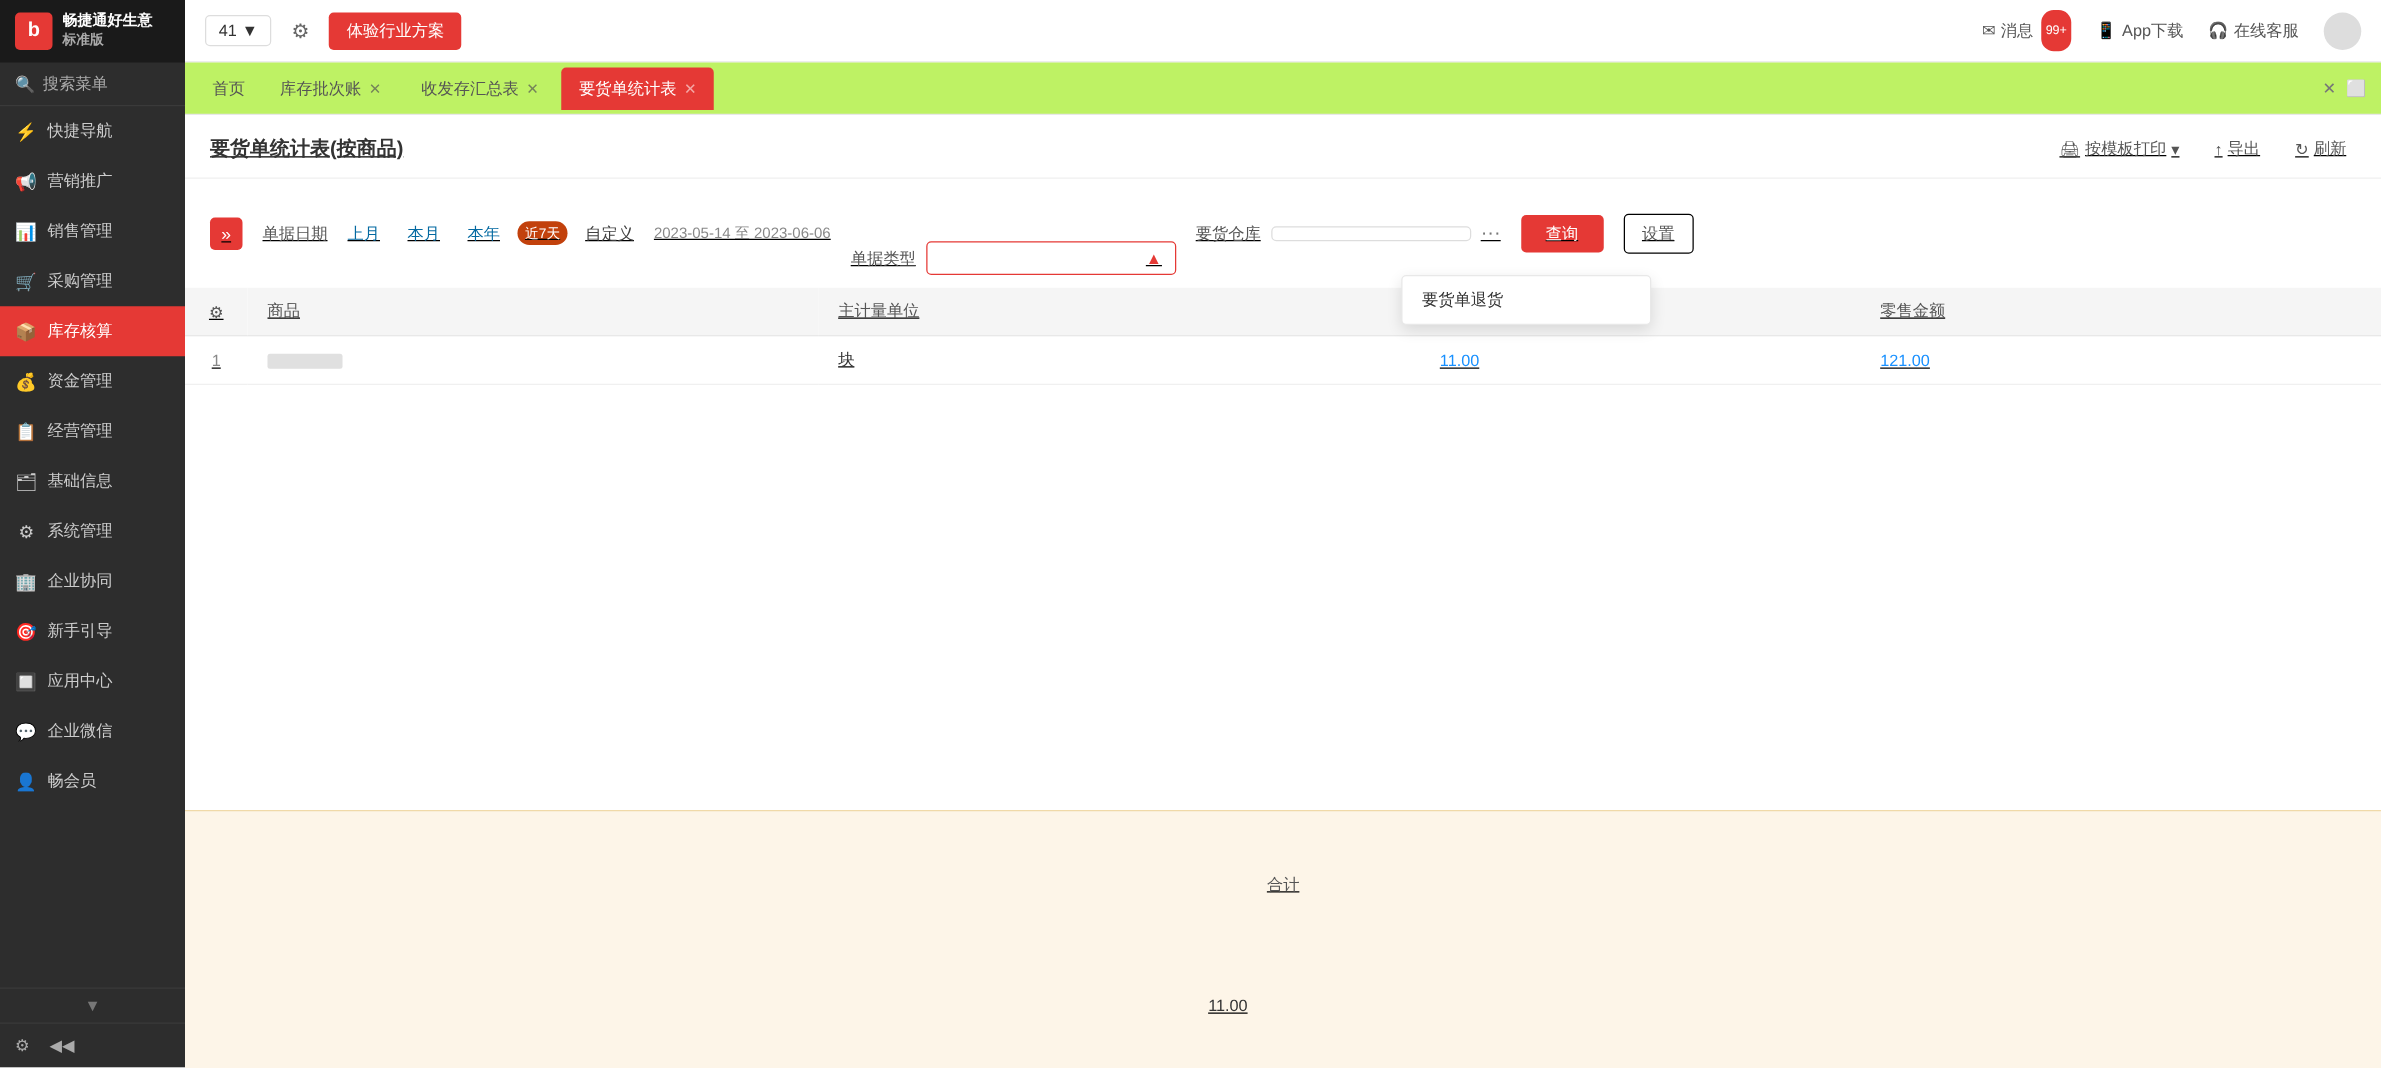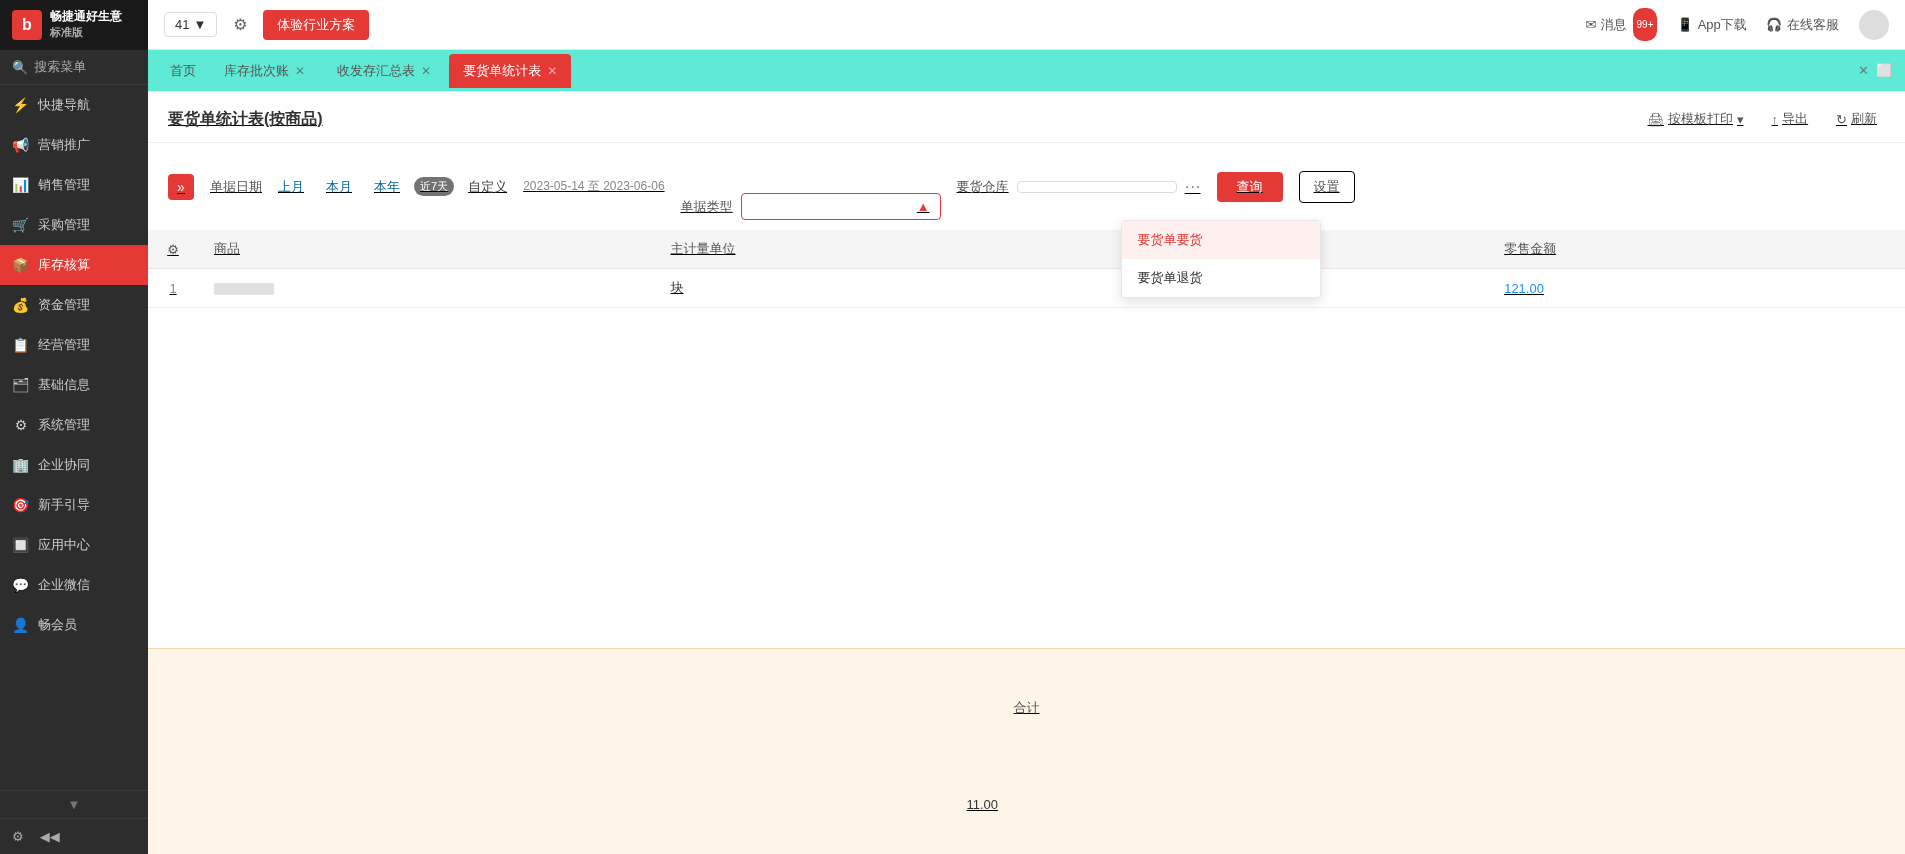--- a/index.html
+++ b/index.html
@@ -151,21 +151,21 @@
     }
     .user-avatar {
       width: 30px;
       height: 30px;
       background: #ddd;
       border-radius: 50%;
     }
 
     
     .tabbar {
-      background: #5eead4;
+      background: #bef264;
       height: 42px;
       display: flex;
       align-items: center;
       padding: 0 12px;
       border-bottom: 1px solid #e8e8e8;
       flex-shrink: 0;
       gap: 4px;
     }
     .tab {
       display: flex;
@@ -247,21 +247,21 @@
       gap: 6px;
     }
     .date-tab {
       padding: 3px 8px;
       cursor: pointer;
       color: #0369a1;
       font-size: 13px;
       border-radius: 3px;
     }
     .date-tab.hot {
-      background: #737373;
+      background: #c2410c;
       color: white;
       border-radius: 10px;
       font-size: 11px;
       padding: 2px 6px;
     }
     .date-tab.custom { color: #404040; }
     .date-range {
       font-size: 12px;
       color: #888;
     }
@@ -565,21 +565,20 @@
         </div>
 
         <div class="filter-type-group">
           <span class="filter-label">单据类型</span>
           <div class="filter-select focused">
             <span></span>
             <span style="color:#e53935">▲</span>
           </div>
 
           <div class="dropdown-overlay">
-            <div class="dropdown-item selected">要货单要货</div>
             <div class="dropdown-item">要货单退货</div>
           </div>
         </div>
 
         <div class="warehouse-group">
           <span class="filter-label">要货仓库</span>
           <div class="warehouse-select"></div>
           <span class="filter-more-btn">···</span>
         </div>
 

